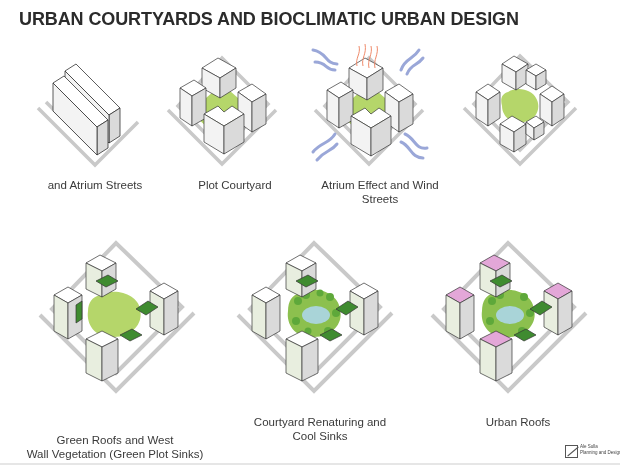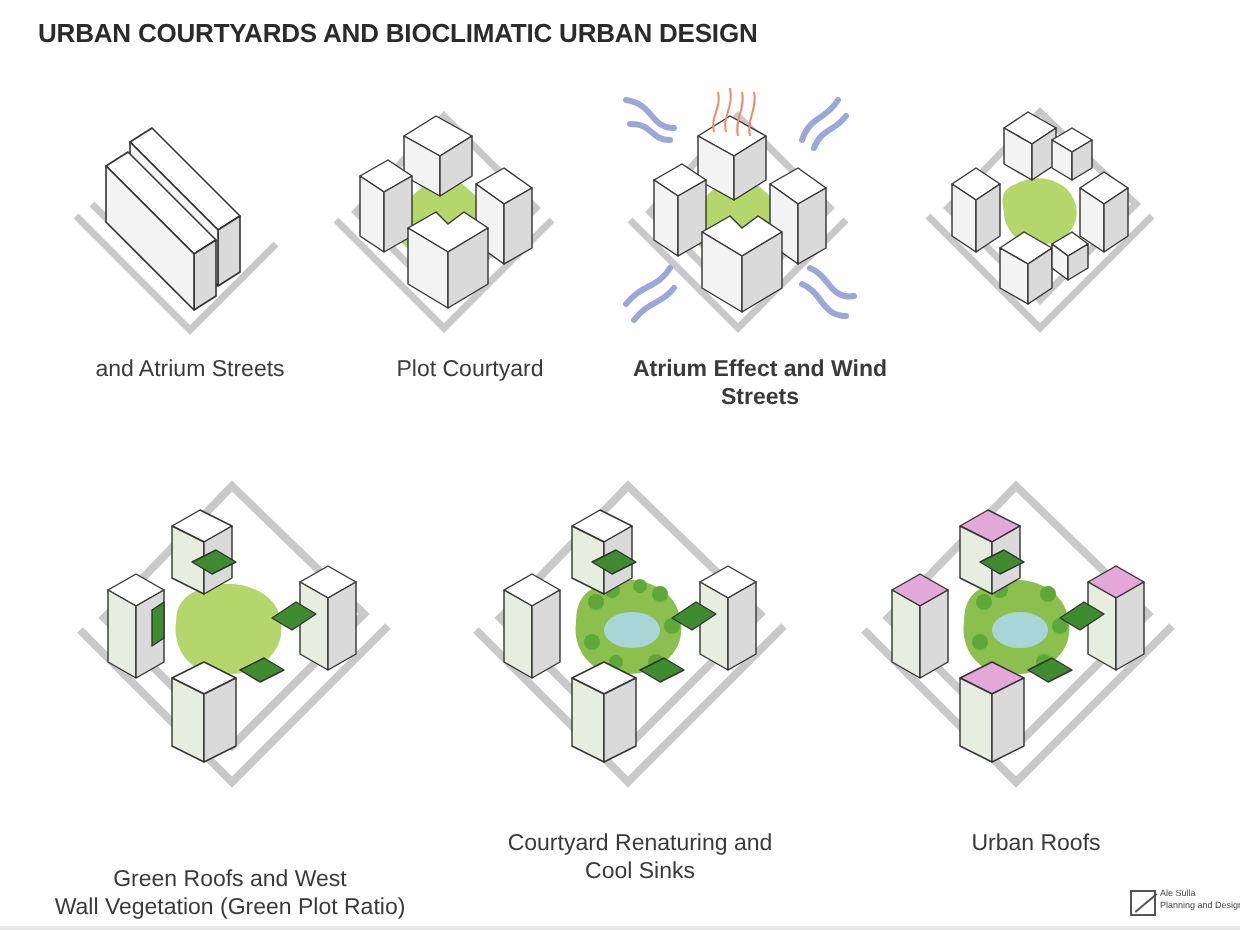--- a/index.html
+++ b/index.html
@@ -1,17 +1,17 @@
 <!DOCTYPE html>
 <html><head>
 <meta charset="utf-8">
 <style>
   html,body{margin:0;padding:0;background:#ffffff;}
   body{width:620px;height:465px;position:relative;overflow:hidden;font-family:"Liberation Sans",sans-serif;}
-  .title{position:absolute;left:19px;top:9px;font-size:13px;font-weight:bold;color:#2b2b2b;letter-spacing:-0.1px;}
+  .title{position:absolute;left:19px;top:9px;font-size:18px;font-weight:bold;color:#2b2b2b;letter-spacing:-0.1px;}
   .panel{position:absolute;}
   .panel svg{position:absolute;left:0;top:0;}
   .cap{position:absolute;left:0;width:100%;text-align:center;font-size:11.5px;line-height:14px;color:#3a3a3a;}
   .cap span{display:block;}
   .logo{position:absolute;left:565px;top:443px;width:52px;height:18px;}
   .logo .mark{position:absolute;left:0;top:2px;width:11px;height:11px;border:1px solid #555;}
   .logo .mark:after{content:"";position:absolute;left:0;top:5px;width:14px;height:1px;background:#555;transform:rotate(-40deg);}
   .logo .t{position:absolute;left:15px;top:1px;font-size:4.5px;line-height:6px;color:#444;white-space:nowrap;}
   .rule{position:absolute;left:0;top:463px;width:620px;height:2px;background:#e6e6e6;}
 </style>
@@ -66,21 +66,21 @@
       <polygon points="44,74 58,66 64,72 72,66 84,74 64,86" fill="#fff"></polygon>
       <polygon points="44,74 64,86 64,114 44,102" fill="#f3f3f3"></polygon>
       <polygon points="64,86 84,74 84,102 64,114" fill="#dadada"></polygon>
     </g>
   </svg>
   <div class="cap" style="top:138px;">
     <span>Plot Courtyard</span>
   </div>
 </div>
 
-<div class="panel" style="left:305px;top:40px;width:150px;height:175px;font-weight:bold;">
+<div class="panel" style="left:305px;top:40px;width:150px;height:175px;">
   <svg width="150" height="140" viewBox="0 0 150 140">
     <g fill="none" stroke="#c9c9c9" stroke-width="3.5">
       <path d="M10 70 L64 124 L118 70"></path>
       <path d="M20 66 L64 110 L110 64 L64 18 Z"></path>
     </g>
     <polygon points="64,44 96,72 64,100 32,72" fill="#b5d66a"></polygon>
     <g stroke="#333" stroke-width="0.7" stroke-linejoin="round">
       <polygon points="44,28 60,18 78,28 62,38" fill="#fff"></polygon>
       <polygon points="44,28 62,38 62,60 44,50" fill="#f3f3f3"></polygon>
       <polygon points="62,38 78,28 78,50 62,60" fill="#dadada"></polygon>
@@ -168,21 +168,21 @@
       <polygon points="126,74 138,66 148,72 136,80" fill="#3f8b30"></polygon>
       <polygon points="76,104 92,96 108,104 92,112" fill="#fff"></polygon>
       <polygon points="76,104 92,112 92,146 76,138" fill="#e8eedf"></polygon>
       <polygon points="92,112 108,104 108,138 92,146" fill="#dadada"></polygon>
       <polygon points="110,100 122,94 132,100 120,106" fill="#3f8b30"></polygon>
       <polygon points="66,70 72,66 72,84 66,88" fill="#3f8b30"></polygon>
     </g>
   </svg>
   <div class="cap" style="top:180px;margin-top:18px;">
     <span>Green Roofs and West</span>
-    <span>Wall Vegetation (Green Plot Ratio)</span>
+    <span>Wall Vegetation (Green Plot Sinks)</span>
   </div>
 </div>
 
 <div class="panel" style="left:220px;top:235px;width:200px;height:225px;">
   <svg width="200" height="180" viewBox="0 0 200 180">
     <g fill="none" stroke="#c9c9c9" stroke-width="4">
       <path d="M18 80 L94 156 L172 78"></path>
       <path d="M30 74 L94 138 L160 72 L94 8 Z"></path>
     </g>
     <path d="M80 58 C96 50 118 58 120 74 C124 90 110 102 94 102 C76 104 66 90 68 76 C68 66 72 60 80 58Z" fill="#8cc04e"></path>

